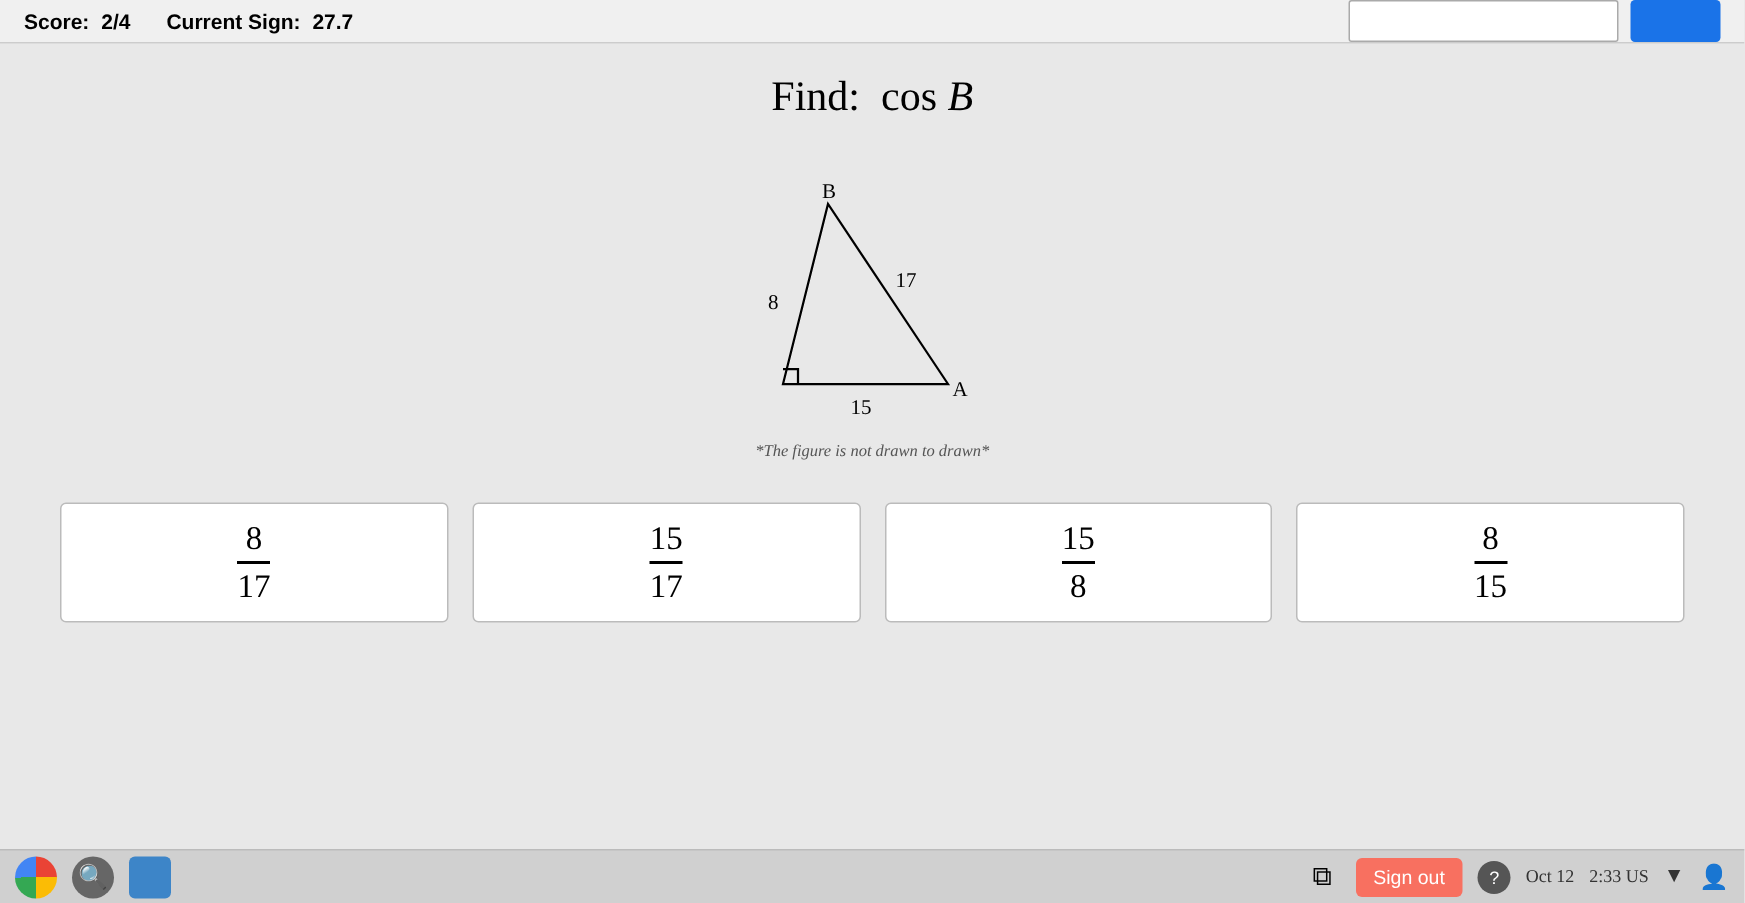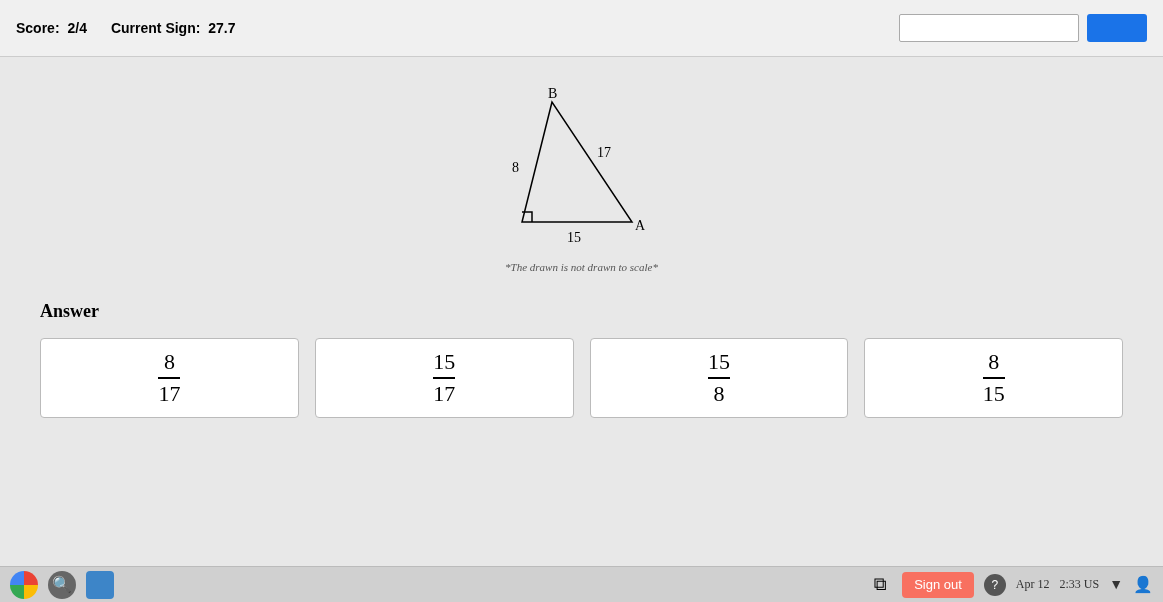--- a/index.html
+++ b/index.html
@@ -9,21 +9,21 @@
       background: #e8e8e8;
       font-family: 'Georgia', serif;
       overflow: hidden;
       position: relative;
     }
 
     
     .top-bar {
       display: flex;
       align-items: center;
-      padding: 14px 16px;
+      padding: 0 16px;
       gap: 24px;
       background: #f0f0f0;
       border-bottom: 1px solid #ccc;
     }
     .top-bar-right {
       margin-left: auto;
       display: flex;
       gap: 8px;
     }
     .top-input {
@@ -203,42 +203,44 @@
     <span style="margin-left:4px;">27.7</span>
   </span>
   <div class="top-bar-right">
     <input class="top-input" type="text" style="">
     <button class="top-btn"></button>
   </div>
 </div>
 
 <div class="main">
 
+  <div class="question-title">
+    Find:&nbsp;&nbsp;cos <em>B</em>
+  </div>
 
   <div class="diagram-container">
     <svg class="triangle-svg" viewBox="0 0 200 170">
 
       <polygon points="70,20 40,140 150,140" fill="none" stroke="black" stroke-width="1.5"></polygon>
 
       <polyline points="50,140 50,130 40,130" fill="none" stroke="black" stroke-width="1.5"></polyline>
 
       <text x="66" y="16" font-size="14" font-family="Georgia,serif">B</text>
       <text x="153" y="148" font-size="14" font-family="Georgia,serif">A</text>
 
       <text x="30" y="90" font-size="14" font-family="Georgia,serif">8</text>
 
       <text x="115" y="75" font-size="14" font-family="Georgia,serif">17</text>
 
       <text x="85" y="160" font-size="14" font-family="Georgia,serif">15</text>
     </svg>
-    <div class="scale-note">*The drawn is not drawn to scale*</div>
+    <div class="scale-note">*The figure is not drawn to drawn*</div>
   </div>
 
   <div class="answer-section">
-    <div class="answer-label">Answer</div>
     <div class="answer-choices">
 
       <div class="answer-choice">
         <div class="fraction">
           <span class="fraction-num">8</span>
           <div class="fraction-bar"></div>
           <span class="fraction-den">17</span>
         </div>
       </div>
 
@@ -280,20 +282,20 @@
   </div>
 
   <div class="taskbar-right">
 
     <div style="width:24px;height:24px;font-size:18px;cursor:pointer;display:flex;align-items:center;justify-content:center;">⧉</div>
 
     <button class="sign-out-btn">Sign out</button>
 
     <button class="help-btn" style="width:22px;height:22px;border-radius:50%;background:#555;color:white;border:none;font-size:12px;cursor:pointer;">?</button>
 
-    <span class="taskbar-date">Apr 12</span>
+    <span class="taskbar-date">Oct 12</span>
     <span class="taskbar-date">2:33 US</span>
 
     <span class="wifi-icon">▼</span>
 
     <span style="font-size:16px;">👤</span>
   </div>
 </div>
 
 </body></html>

